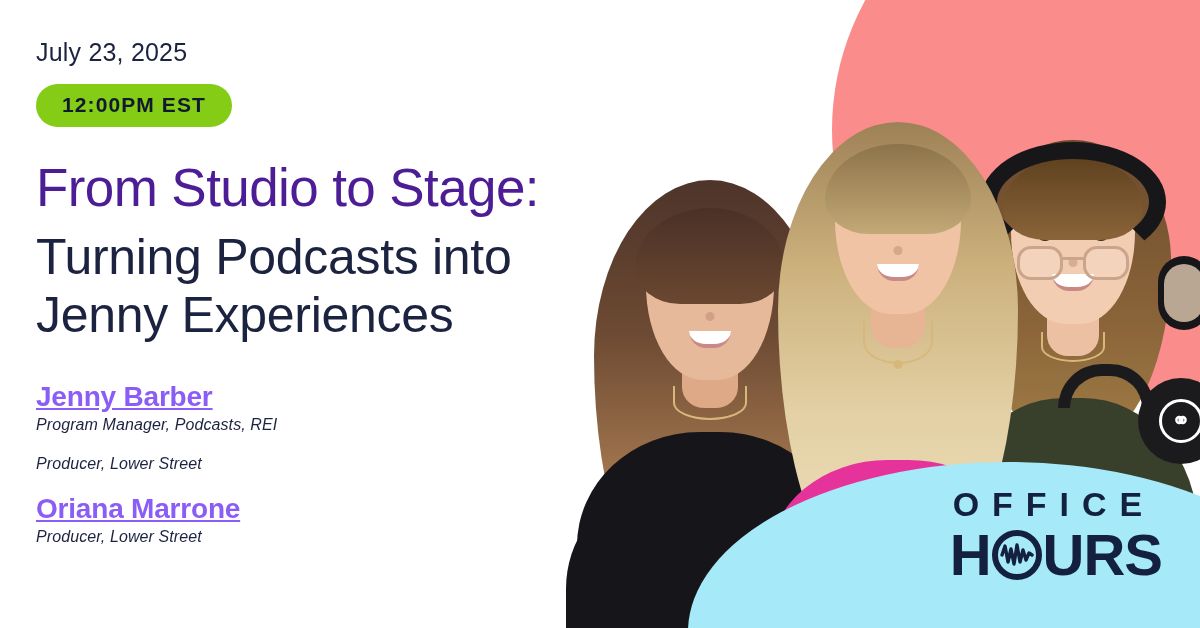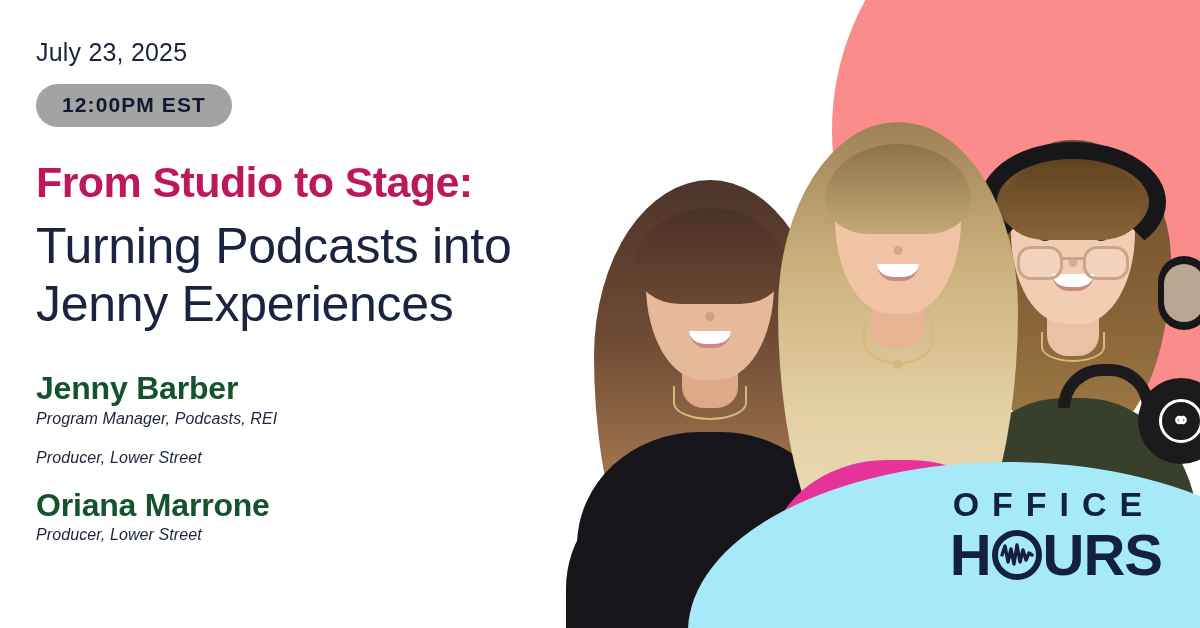--- a/index.html
+++ b/index.html
@@ -190,44 +190,44 @@
     width:620px; height:604px;
     z-index:10;
     padding:38px 0 0 36px;
   }
   .date{
     font-size:25px; color:#1C2340; letter-spacing:.2px;
   }
   .time-badge{
     display:inline-block;
     margin-top:17px;
-    background:#a3a3a3;
+    background:#84cc16;
     color:#11182F;
     font-size:21px; font-weight:bold;
     letter-spacing:1.1px;
     padding:9px 26px 10px;
     border-radius:24px;
   }
   .title{ margin-top:32px; }
   .title-line1{
-    font-size:43px; font-weight:bold; color:#be185d;
+    font-size:53px; font-weight:normal; color:#4c1d95;
     line-height:1.08; letter-spacing:-.6px;
   }
   .title-line2, .title-line3{
     font-size:50px; font-weight:400; color:#1C2340;
     line-height:1.16; letter-spacing:-.3px;
   }
   .title-line2{ margin-top:12px; }
 
   .speakers{ margin-top:38px; }
   .speaker{ margin-bottom:21px; }
   .speaker:last-child{ margin-bottom:0; }
   .speaker-name{
-    font-size:32px; font-weight:bold; color:#14532d;
-    line-height:1.1; letter-spacing:-.2px;
+    font-size:28px; font-weight:bold; color:#8b5cf6;
+    line-height:1.1; letter-spacing:-.2px;text-decoration:underline;
   }
   .speaker-role{
     font-size:16px; font-style:italic; color:#1C2340;
     margin-top:3px; letter-spacing:.1px;
   }
 
   
   .oh-logo{
     position:absolute;
     right:38px; bottom:44px;

